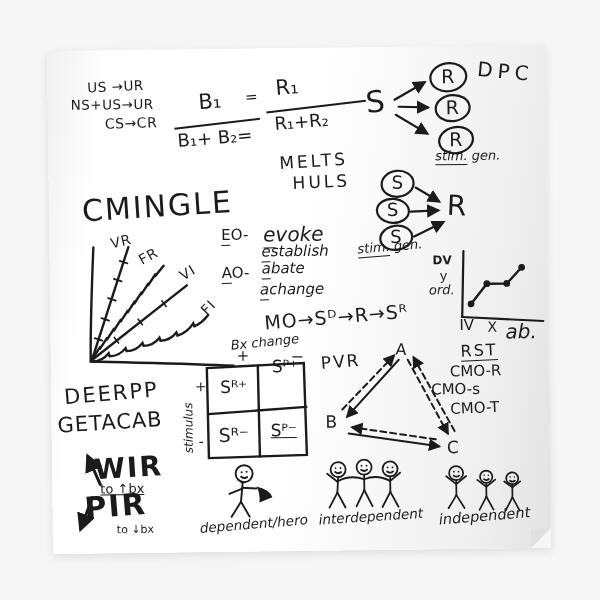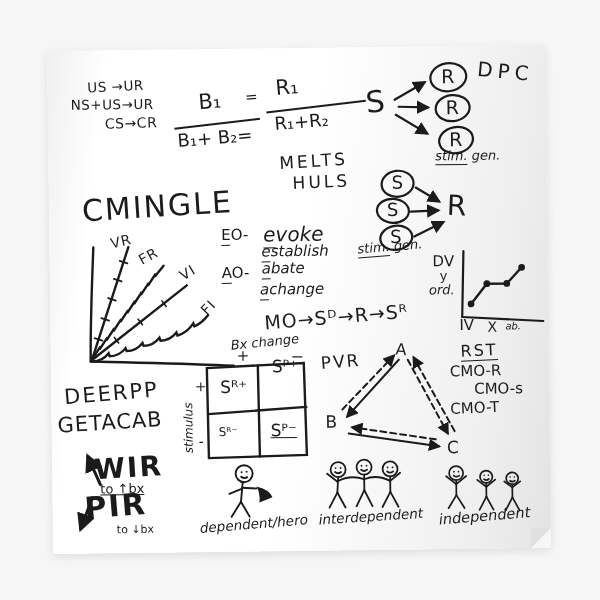--- a/index.html
+++ b/index.html
@@ -233,46 +233,46 @@
     <div class="t it" style="left:212px;top:213px;font-size:15px;"><span class="u">a</span><span>bate</span></div>
     <div class="t it" style="left:210px;top:234px;font-size:15px;"><span class="u">a</span><span>change</span></div>
 
     <div class="t" style="left:61px;top:184px;font-size:14px;letter-spacing:1px;transform:rotate(-12deg);">VR</div>
     <div class="t" style="left:89px;top:199px;font-size:14px;letter-spacing:1px;transform:rotate(-28deg);">FR</div>
     <div class="t" style="left:130px;top:216px;font-size:14px;letter-spacing:1px;transform:rotate(-30deg);">VI</div>
     <div class="t" style="left:151px;top:251px;font-size:14px;letter-spacing:1px;transform:rotate(-45deg);">FI</div>
 
     <div class="t" style="left:214px;top:260px;font-size:19px;letter-spacing:1px;transform:rotate(-4deg);">MO→Sᴰ→R→Sᴿ</div>
 
-    <div class="t" style="left:383px;top:208px;font-size:15px;">DV</div>
+    <div class="t" style="left:383px;top:208px;font-size:12px;font-weight:bold;">DV</div>
     <div class="t" style="left:390px;top:223px;font-size:13px;">y</div>
     <div class="t it" style="left:379px;top:237px;font-size:13px;">ord.</div>
     <div class="t" style="left:409px;top:272px;font-size:15px;">IV</div>
     <div class="t" style="left:437px;top:274px;font-size:14px;">X</div>
-    <div class="t it" style="left:455px;top:276px;font-size:10px;">ab.</div>
+    <div class="t it" style="left:455px;top:276px;font-size:20px;">ab.</div>
 
     <div class="t it" style="left:180px;top:287px;font-size:13px;transform:rotate(-5deg);">Bx change</div>
     <div class="t" style="left:186px;top:300px;font-size:15px;">+</div>
     <div class="t" style="left:240px;top:301px;font-size:16px;">−</div>
     <div class="t it" style="left:131px;top:404px;font-size:12px;transform-origin:left top;transform:rotate(-90deg);">stimulus</div>
     <div class="t" style="left:144px;top:330px;font-size:14px;">+</div>
     <div class="t" style="left:147px;top:385px;font-size:14px;">-</div>
     <div class="t" style="left:169px;top:330px;font-size:17px;">Sᴿ⁺</div>
     <div class="t" style="left:221px;top:310px;font-size:17px;">Sᴾ⁺</div>
-    <div class="t" style="left:167px;top:377px;font-size:12px;">Sᴿ⁻</div>
+    <div class="t" style="left:167px;top:377px;font-size:19px;">Sᴿ⁻</div>
     <div class="t" style="left:219px;top:374px;font-size:17px;text-decoration:underline;">Sᴾ⁻</div>
 
     <div class="t" style="left:270px;top:306px;font-size:17px;letter-spacing:2px;transform:rotate(-4deg);">PVR</div>
     <div class="t" style="left:345px;top:295px;font-size:16px;transform:rotate(4deg);">A</div>
     <div class="t" style="left:274px;top:366px;font-size:17px;">B</div>
     <div class="t" style="left:395px;top:393px;font-size:17px;">C</div>
 
     <div class="t u" style="left:410px;top:297px;font-size:16px;letter-spacing:2px;transform:rotate(-2deg);">RST</div>
     <div class="t" style="left:399px;top:318px;font-size:15px;transform:rotate(-1deg);">CMO-R</div>
-    <div class="t" style="left:423px;top:336px;font-size:15px;">CMO-s</div>
+    <div class="t" style="left:380px;top:336px;font-size:15px;">CMO-s</div>
     <div class="t" style="left:399px;top:355px;font-size:15px;transform:rotate(-2deg);">CMO-T</div>
 
     <div class="t" style="left:42px;top:404px;font-size:28px;font-weight:bold;letter-spacing:2px;transform:rotate(-3deg);">WIR</div>
     <div class="t" style="left:48px;top:432px;font-size:13px;text-decoration:underline;">to ↑bx</div>
     <div class="t" style="left:32px;top:441px;font-size:30px;font-weight:bold;letter-spacing:2px;transform:rotate(-4deg);">PIR</div>
     <div class="t" style="left:64px;top:474px;font-size:11px;">to ↓bx</div>
 
     <div class="t it" style="left:147px;top:469px;font-size:13.5px;transform:rotate(-4deg);">dependent/hero</div>
     <div class="t it" style="left:266px;top:463px;font-size:13.5px;transform:rotate(-3deg);">interdependent</div>
     <div class="t it" style="left:386px;top:463px;font-size:14.5px;transform:rotate(-4deg);">independent</div>

